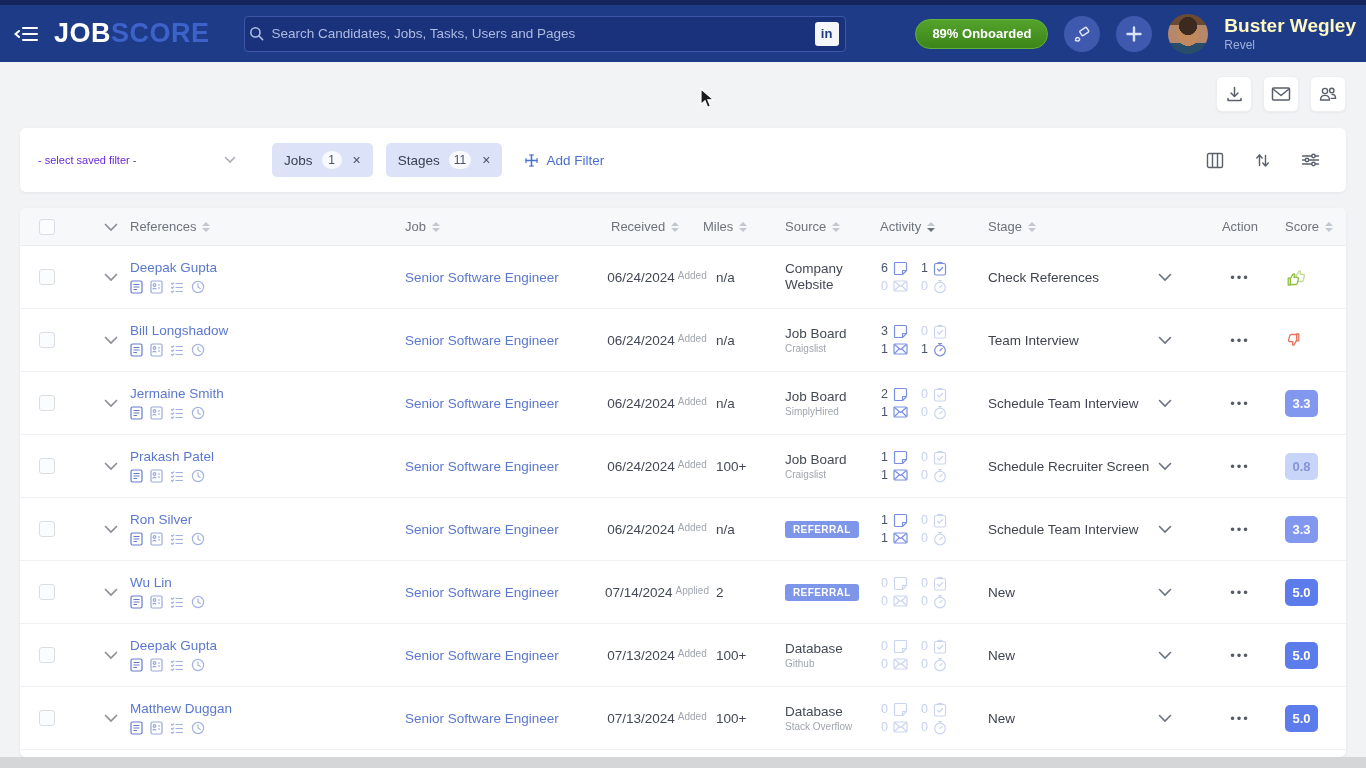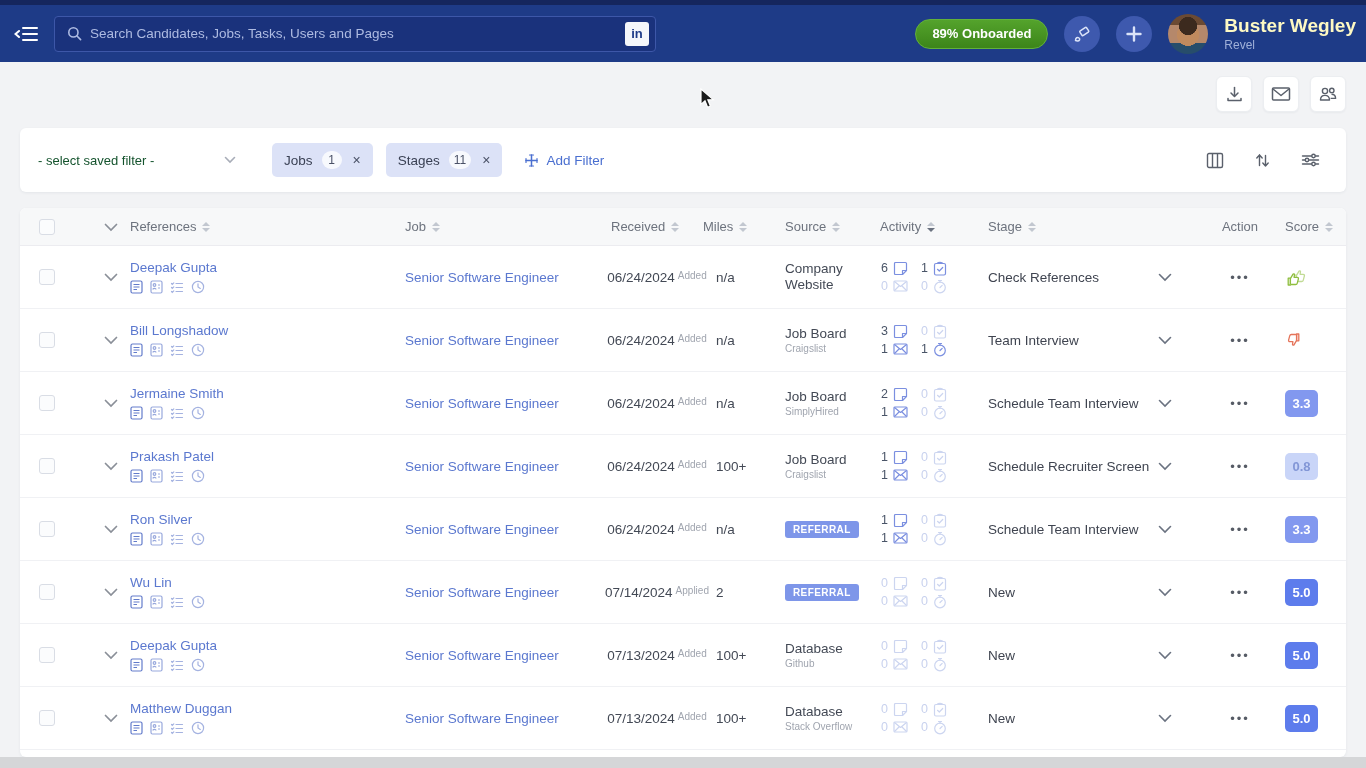--- a/index.html
+++ b/index.html
@@ -16,21 +16,21 @@
   .navbar {
     height:62px; background:#1e3b87; border-top:5px solid #15265d;
     display:flex; align-items:center; flex-shrink:0;
   }
   .nav-toggle { width:54px; display:flex; justify-content:center; cursor:pointer; }
   .logo { font-size:27px; font-weight:bold; letter-spacing:.5px; margin-right:34px; white-space:nowrap; }
   .logo .p1 { color:#ffffff; }
   .logo .p2 { color:#3d62c9; }
   .searchbar {
     width:602px; height:36px; background:#1a327c; border:1px solid #3d57a8; border-radius:4px;
-    display:flex; align-items:center; padding:0 6px 0 12px; position:relative;
+    display:flex; align-items:center; padding:0 6px 0 4px; position:relative;
   }
   .searchbar input {
     flex:1; background:transparent; border:none; outline:none; color:#dfe6f7; font-size:13.5px; margin-left:8px;
   }
   .searchbar input::placeholder { color:#aebbe2; }
   .li-tile {
     width:24px; height:24px; background:#f4f6fa; border-radius:3px; color:#1e3b87;
     font-weight:bold; font-size:13px; display:flex; align-items:center; justify-content:center; cursor:pointer;
   }
   .nav-right { margin-left:auto; display:flex; align-items:center; gap:16px; padding-right:10px; }
@@ -64,21 +64,21 @@
     box-shadow:0 1px 2px rgba(40,50,80,.05);
   }
 
   
   .content { flex:1; padding:2px 20px 0; display:flex; flex-direction:column; overflow:hidden; }
   .card { background:#ffffff; border-radius:6px; box-shadow:0 1px 3px rgba(45,55,90,.07); }
 
   .filter-card { height:64px; display:flex; align-items:center; padding:0 18px; flex-shrink:0; }
   .saved-filter {
     width:204px; display:flex; align-items:center; justify-content:space-between;
-    color:#14532d; font-size:13px; cursor:pointer; padding-right:6px;gap:12px;
+    color:#6d28d9; font-size:11px; cursor:pointer; padding-right:6px;gap:12px;
   }
   .chips { display:flex; gap:13px; margin-left:30px; }
   .chip {
     height:34px; background:#dce2f7; border-radius:5px; display:flex; align-items:center;
     padding:0 12px; gap:9px; font-size:13.5px; color:#3a4154; cursor:pointer;
   }
   .chip .count {
     background:rgba(255,255,255,.78); border-radius:9px; min-width:20px; height:18px;
     display:flex; align-items:center; justify-content:center; font-size:12px; color:#4a5166; padding:0 5px;
   }
@@ -161,20 +161,23 @@
 
 <div class="screen">
 
   <div class="navbar">
     <span class="nav-toggle">
       <svg width="26" height="24" viewBox="0 0 26 24" fill="none" stroke="#ffffff" stroke-width="2" stroke-linecap="round">
         <path d="M9 6 H23 M9 12 H23 M9 18 H23"></path>
           <path d="M5 9 L1.5 12 L5 15"></path>
       </svg>
     </span>
+    <div class="logo">
+      <span class="p1">JOB</span><span class="p2">SCORE</span>
+    </div>
     <div class="searchbar">
       <span style="display:flex">
         <svg width="15" height="15" viewBox="0 0 15 15" fill="none" stroke="#aebbe2" stroke-width="1.6" stroke-linecap="round">
           <circle cx="6.4" cy="6.4" r="4.6"></circle>
             <path d="M10 10 L13.6 13.6"></path>
         </svg>
       </span>
       <input type="text" placeholder="Search Candidates, Jobs, Tasks, Users and Pages" style="">
       <span class="li-tile">in</span>
     </div>

